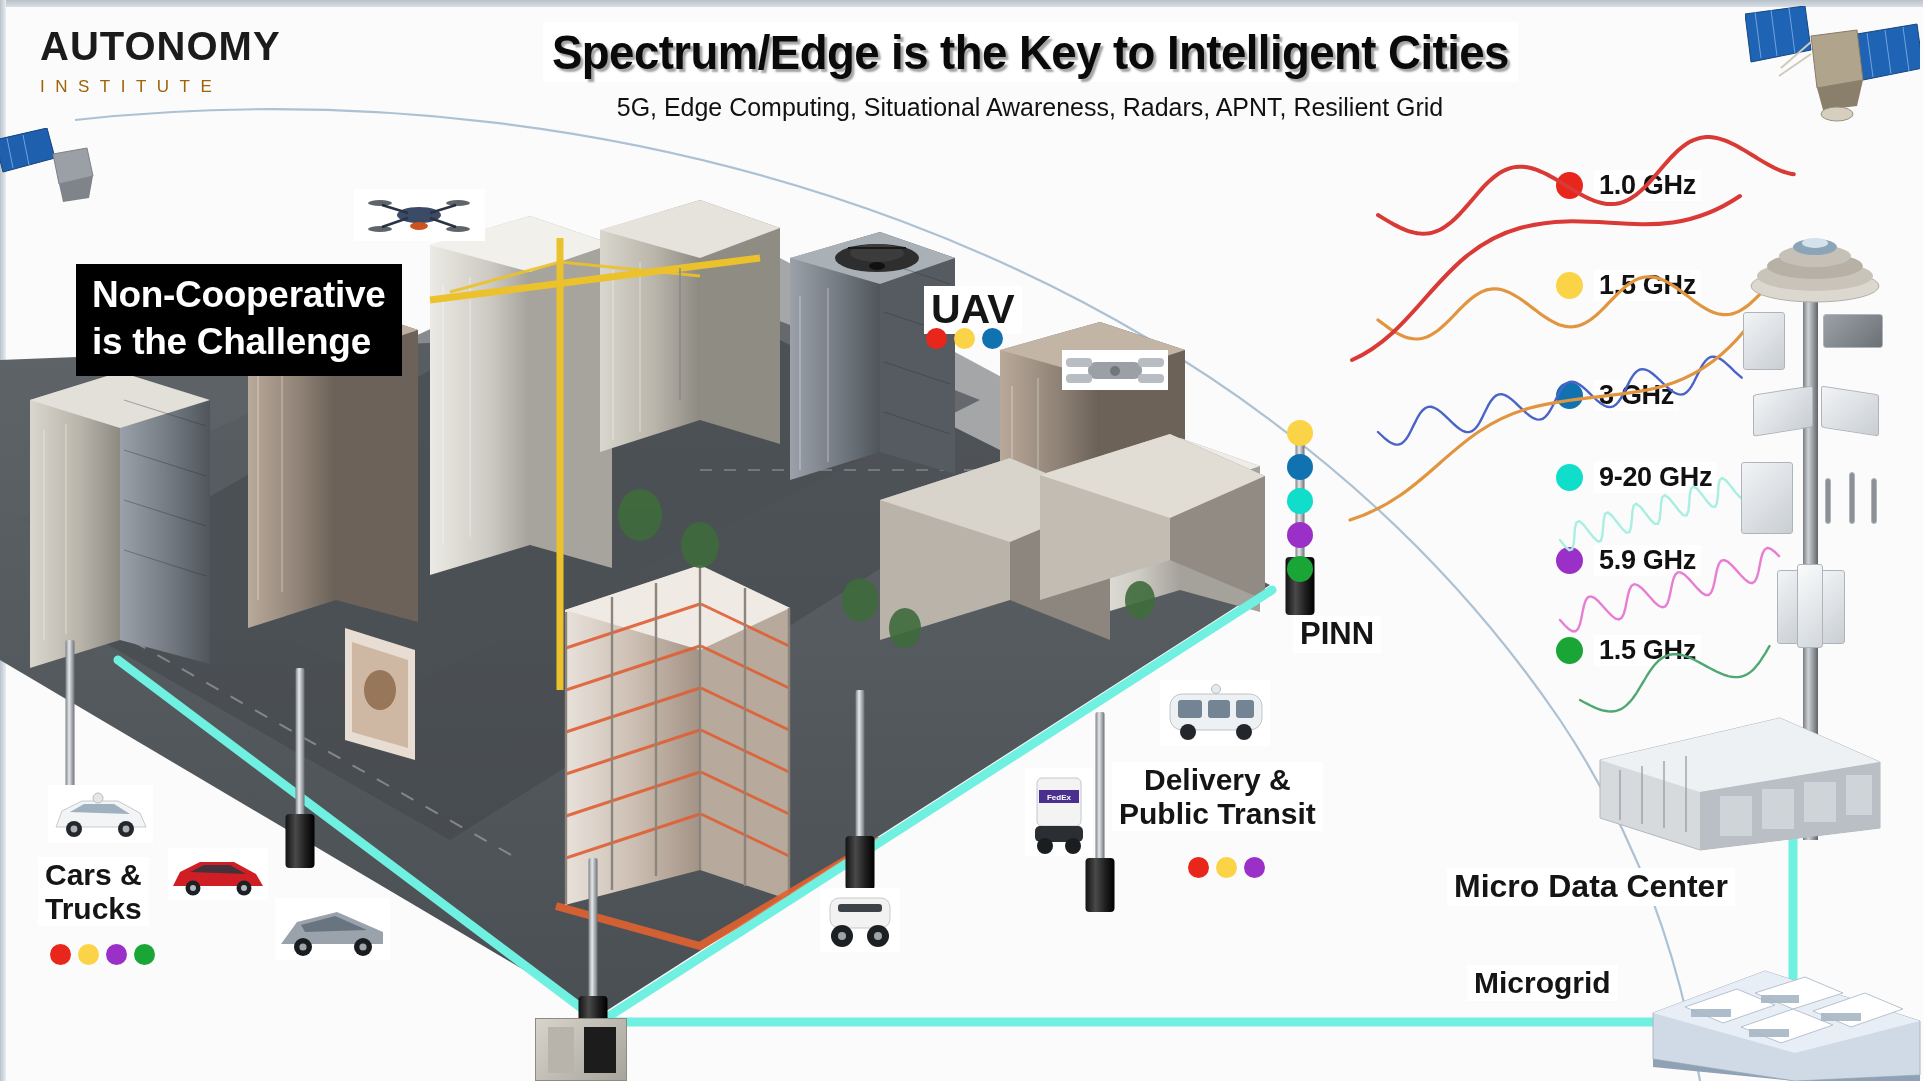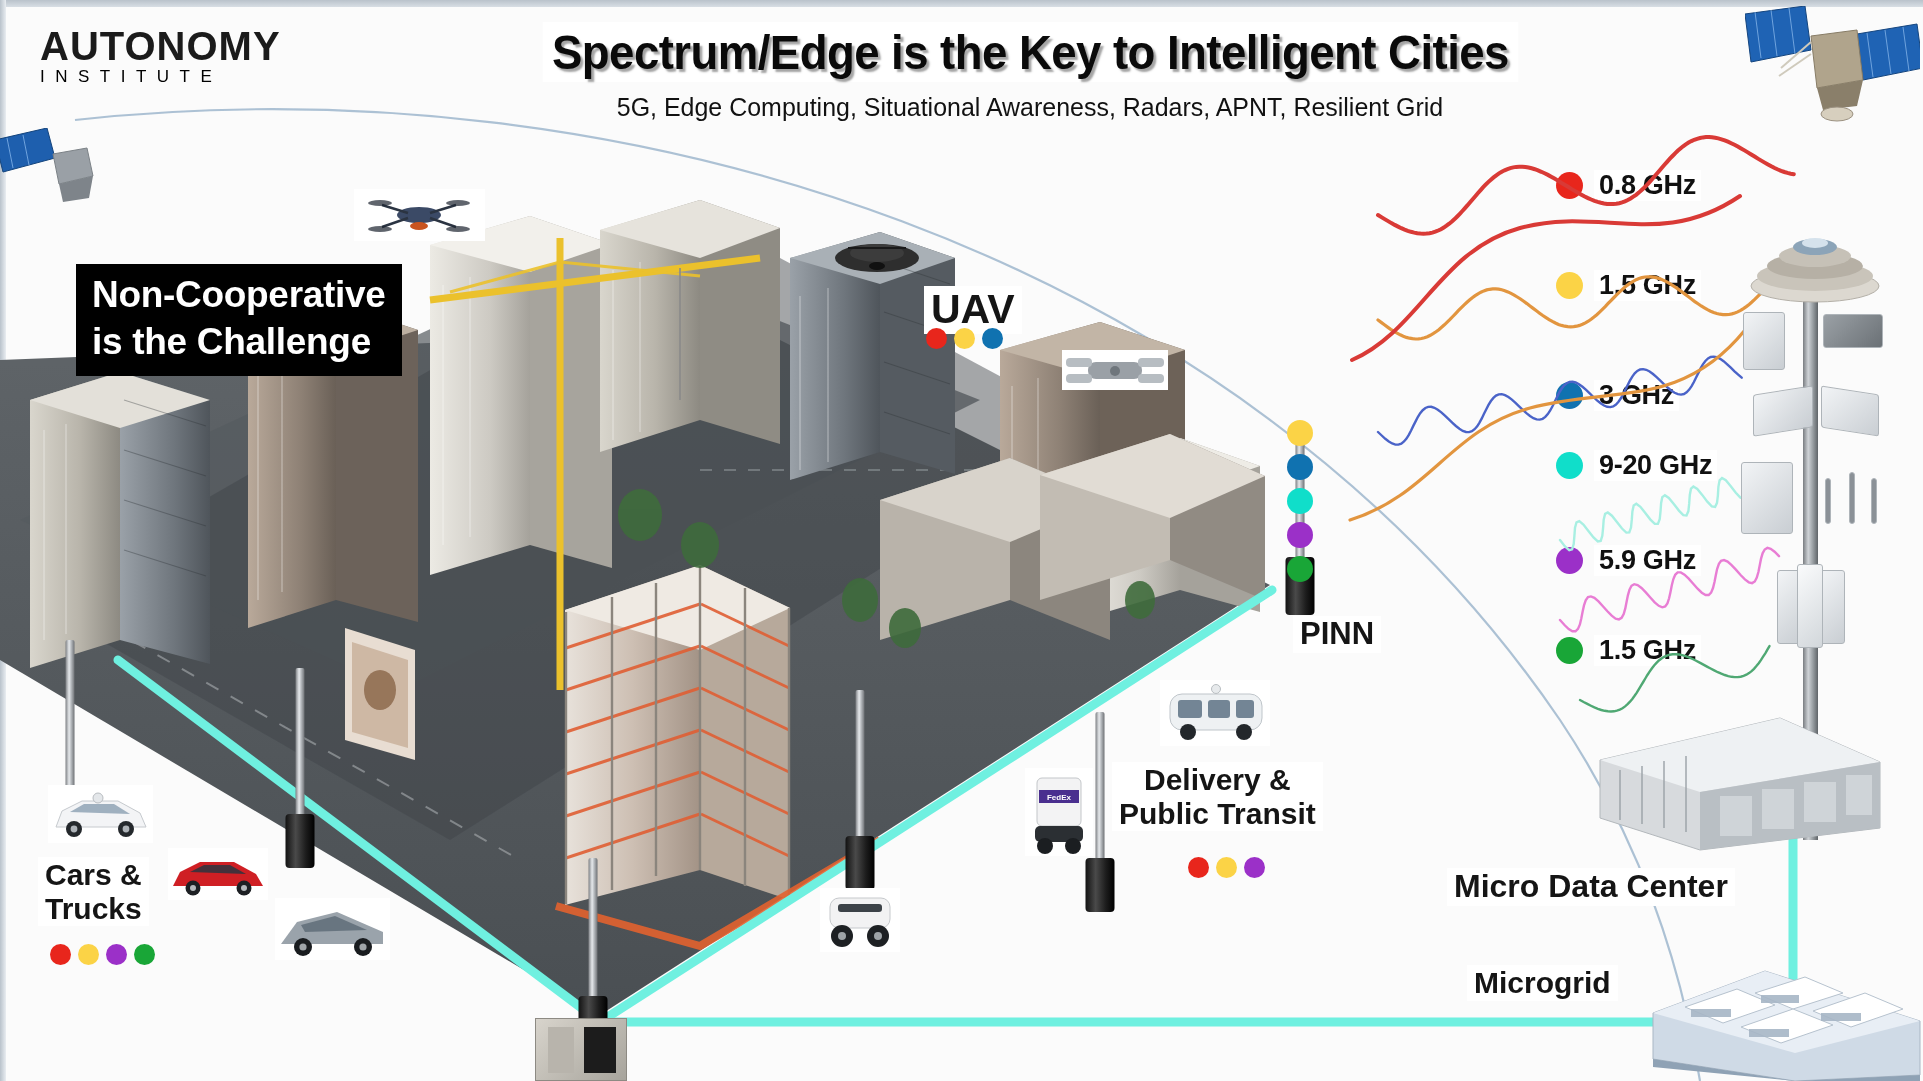--- a/index.html
+++ b/index.html
@@ -25,22 +25,22 @@
     background: linear-gradient(90deg,#b9c2cb,#e9edf1); }
 
   
   #logo { position:absolute; left:40px; top:26px; width:330px; }
   #logo .wordmark {
     font-family:"Liberation Sans", sans-serif;
     font-weight:bold; font-size:40px; letter-spacing:1.0px;
     color:#1b1b1b; line-height:1;
   }
   #logo .subword {
-    margin-top:1px;
-    font-size:17px; letter-spacing:10.5px; color:#000000;
+    margin-top:11px;
+    font-size:17px; letter-spacing:10.5px; color:#a16207;
     font-weight:400;
   }
 
   
   #title-block { position:absolute; left:430px; top:22px; width:1200px; text-align:center; }
   #main-title {
     display:inline-block;
     background:#ffffff;
     font-family:"Liberation Sans Narrow","Liberation Sans", sans-serif;
     font-weight:bold;
@@ -512,31 +512,31 @@
       <span class="dot" style="background: rgb(232, 38, 28);"></span>
       <span class="dot" style="background: rgb(251, 211, 70);"></span>
       <span class="dot" style="background: rgb(155, 48, 200);"></span>
       <span class="dot" style="background: rgb(25, 166, 55);"></span>
     </div>
 
 
   <div id="freq-legend">
       <div class="freq-item" style="top: 0px;">
         <span class="fdot" style="background: rgb(232, 38, 28);"></span>
-        <span class="flabel">0.8 GHz</span>
+        <span class="flabel">1.0 GHz</span>
       </div>
       <div class="freq-item" style="top: 100px;">
         <span class="fdot" style="background: rgb(251, 211, 70);"></span>
         <span class="flabel">1.5 GHz</span>
       </div>
       <div class="freq-item" style="top: 210px;">
         <span class="fdot" style="background: rgb(16, 114, 176);"></span>
         <span class="flabel">3 GHz</span>
       </div>
-      <div class="freq-item" style="top: 280px;">
+      <div class="freq-item" style="top: 292px;">
         <span class="fdot" style="background: rgb(16, 222, 202);"></span>
         <span class="flabel">9-20 GHz</span>
       </div>
       <div class="freq-item" style="top: 375px;">
         <span class="fdot" style="background: rgb(155, 48, 200);"></span>
         <span class="flabel">5.9 GHz</span>
       </div>
       <div class="freq-item" style="top: 465px;">
         <span class="fdot" style="background: rgb(25, 166, 55);"></span>
         <span class="flabel">1.5 GHz</span>

